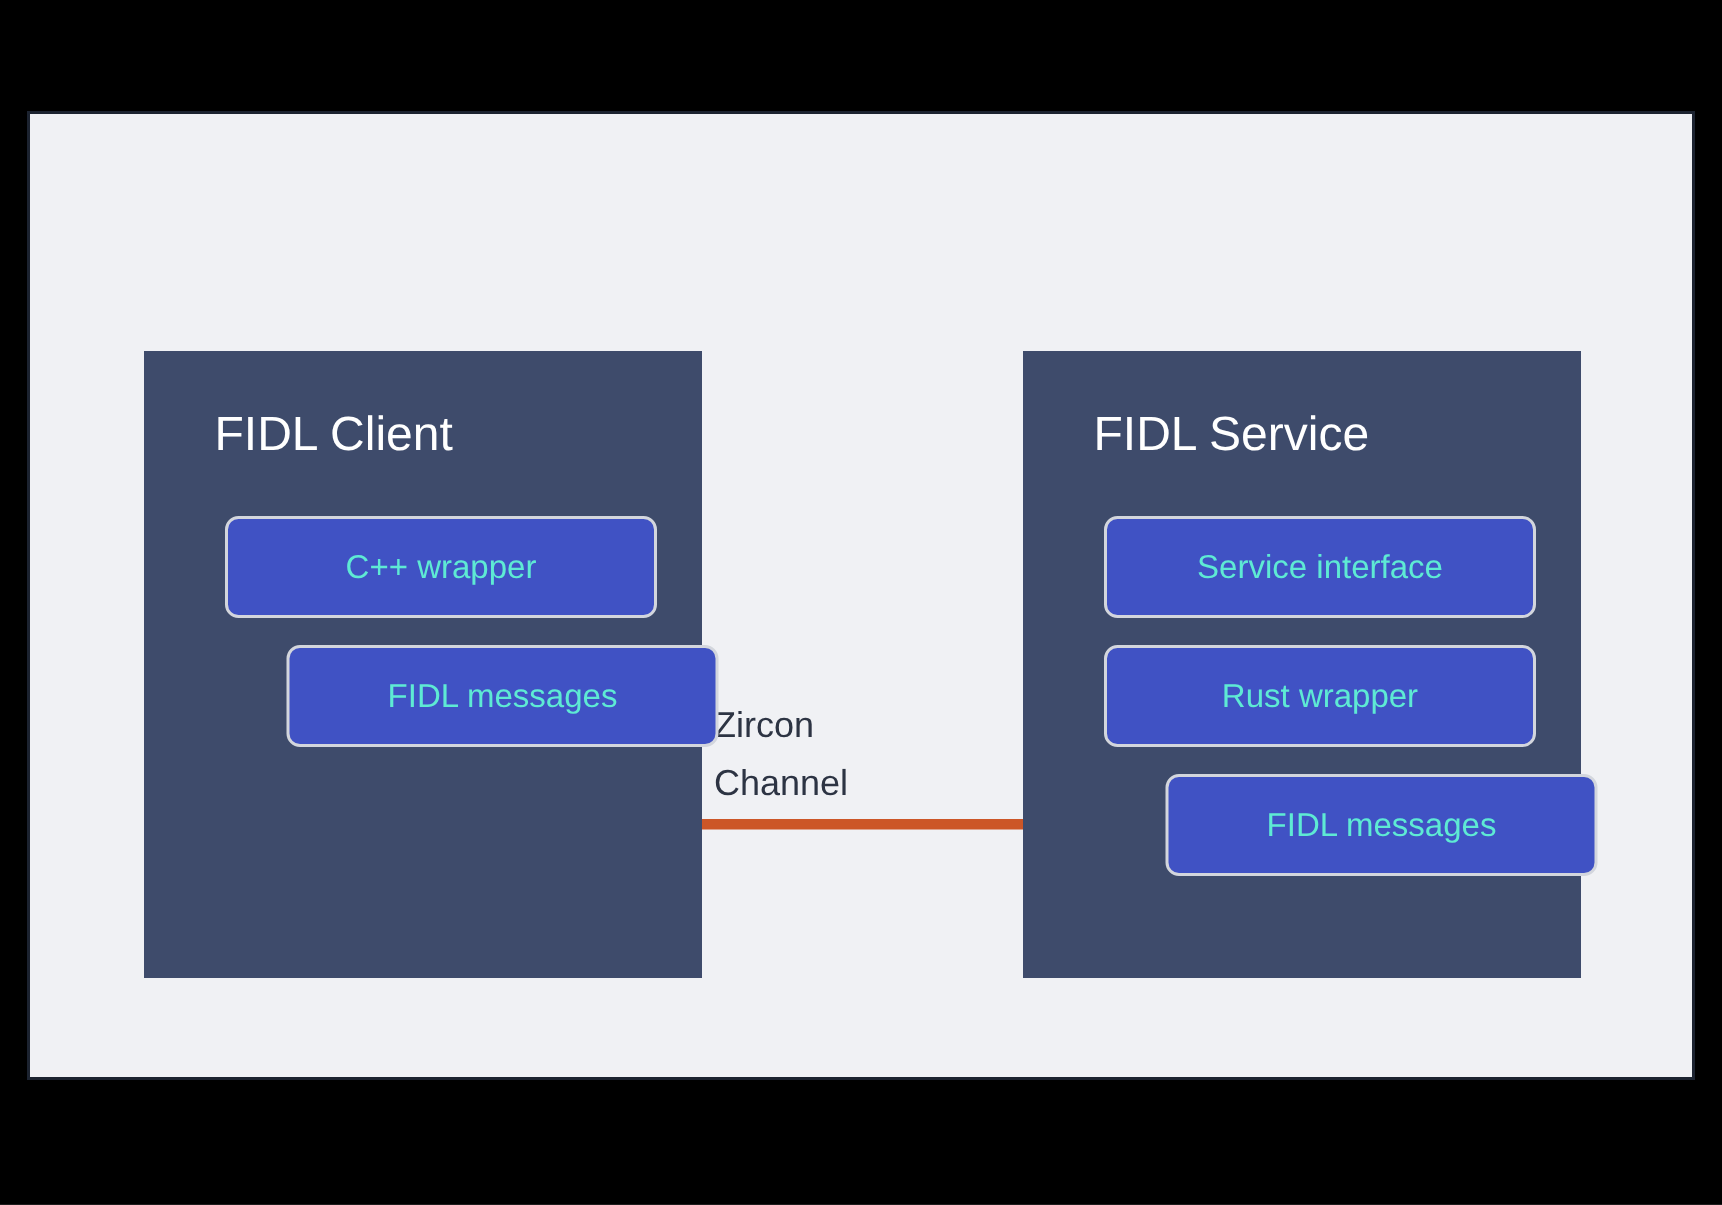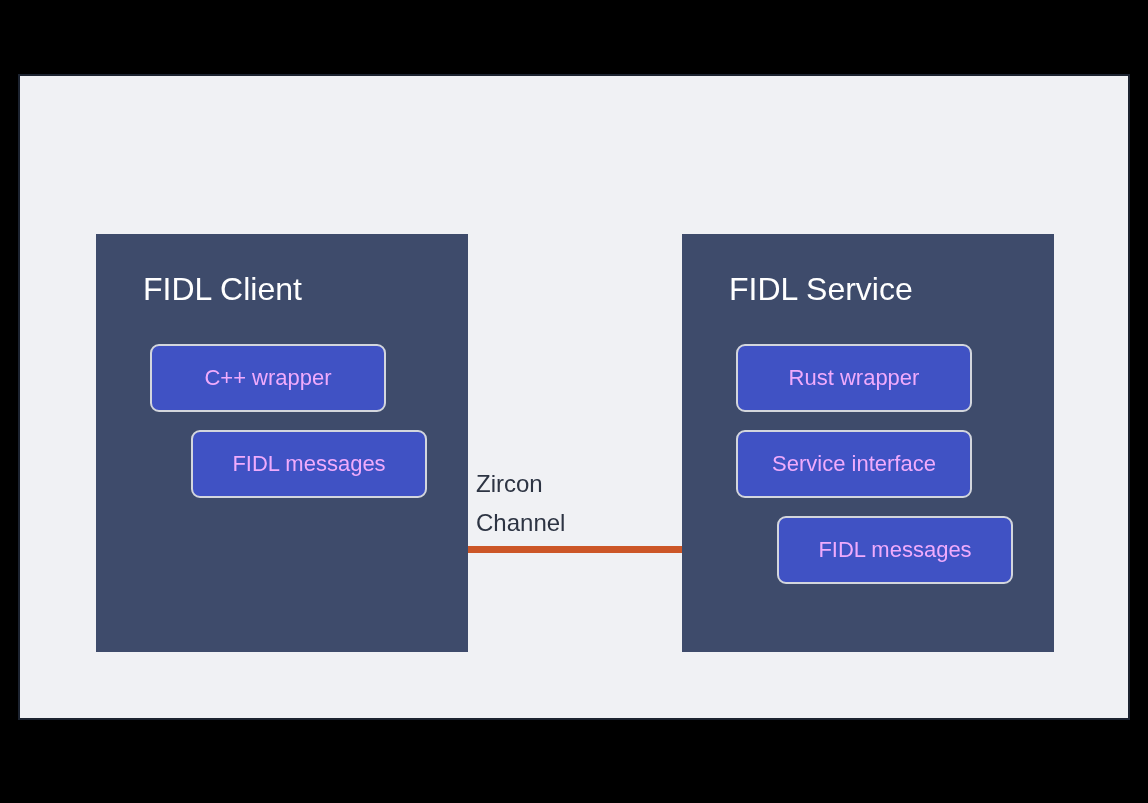--- a/index.html
+++ b/index.html
@@ -82,31 +82,31 @@
 
   
   .box-stack {
     position: absolute;
     left: 54px;
     top: 110px;
     width: 264px;
   }
 
   .box {
-    width: 236px;
+    width: 288px;
     height: 68px;
     margin-bottom: 18px;
     background: #4052c4;
     border: 2px solid #d3d6dd;
     border-radius: 9px;
     box-sizing: border-box;
     display: flex;
     align-items: center;
     justify-content: center;
-    color: #f0abfc;
+    color: #5eead4;
     font-size: 22px;
     line-height: 26px;
     white-space: nowrap;
   }
   .box:last-child { margin-bottom: 0; margin-left: 41px; }
 </style>
 </head>
 <body>
 
 <div id="diagram-root">
@@ -122,20 +122,20 @@
       <div class="panel-title">FIDL Client</div>
       <div class="box-stack">
         <div class="box">C++ wrapper</div>
         <div class="box">FIDL messages</div>
       </div>
     </div>
 
     <div class="panel right">
       <div class="panel-title">FIDL Service</div>
       <div class="box-stack">
+        <div class="box">Service interface</div>
         <div class="box">Rust wrapper</div>
-        <div class="box">Service interface</div>
         <div class="box">FIDL messages</div>
       </div>
     </div>
 
   </div>
 </div>
 
 </body></html>

